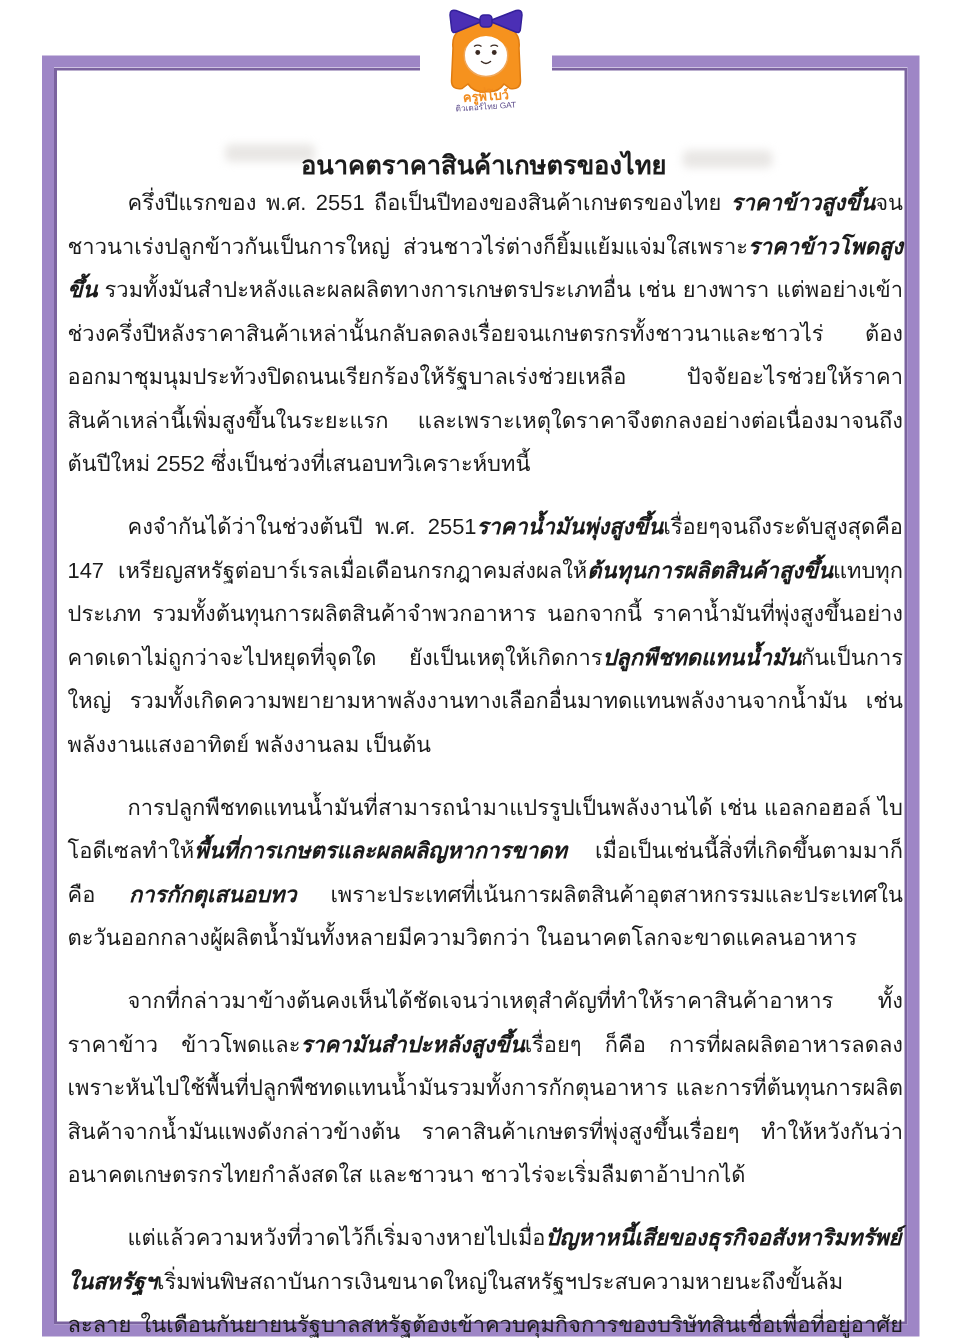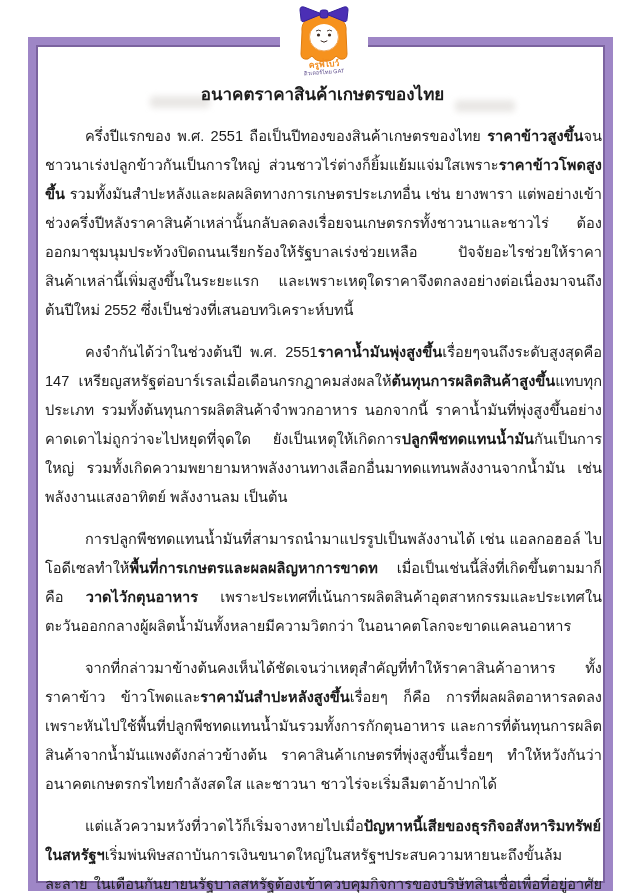--- a/index.html
+++ b/index.html
@@ -31,36 +31,36 @@
     display:block;margin-top:-4px;
     color:#f28c1e;font-size:8.5px;font-weight:bold;line-height:9px;
     transform:rotate(-4deg);
   }
   .logo-text2{
     display:block;
     color:#5b4a8a;font-size:5.5px;line-height:7px;
     transform:rotate(-4deg);
   }
   .title{
-    position:absolute;left:45px;top:80px;width:555px;
+    position:absolute;left:45px;top:96px;width:555px;
     text-align:center;font-weight:bold;font-size:17px;color:#1c1c1c;
     margin:0;
   }
   .smudge{
     position:absolute;background:#e9e7e5;filter:blur(3px);border-radius:4px;
   }
   .smudge.s1{left:150px;top:96px;width:60px;height:12px;}
   .smudge.s2{left:455px;top:100px;width:60px;height:12px;}
   .doc{
     position:absolute;left:45px;top:122px;width:557px;
     font-size:14.6px;line-height:29px;color:#1b1b1b;
     text-align:justify;
   }
   .doc p{margin:0 0 13px 0;text-indent:40px;}
-  .doc .b{font-weight:bold;}
+  .doc .b{font-weight:bold;font-style:italic;}
 </style>
 </head>
 <body>
 
 <div class="frame"></div>
 
 <div class="logo-patch"></div>
 
 <div class="smudge s1"></div>
 <div class="smudge s2"></div>
@@ -88,16 +88,16 @@
   </svg>
   <span class="logo-text1">ครูพี่โบว์</span>
   <span class="logo-text2">ติวเตอร์ไทย GAT</span>
 </div>
 
 <h1 class="title">อนาคตราคาสินค้าเกษตรของไทย</h1>
 
 <div class="doc" id="doc-body">
     <p><span>ครึ่งปีแรกของ พ.ศ. 2551 ถือเป็นปีทองของสินค้าเกษตรของไทย </span><span class="b">ราคาข้าวสูงขึ้น</span><span>จนชาวนาเร่งปลูกข้าวกันเป็นการใหญ่ ส่วนชาวไร่ต่างก็ยิ้มแย้มแจ่มใสเพราะ</span><span class="b">ราคาข้าวโพดสูงขึ้น</span><span> รวมทั้งมันสำปะหลังและผลผลิตทางการเกษตรประเภทอื่น เช่น ยางพารา  แต่พอย่างเข้าช่วงครึ่งปีหลังราคาสินค้าเหล่านั้นกลับลดลงเรื่อยจนเกษตรกรทั้งชาวนาและชาวไร่ ต้องออกมาชุมนุมประท้วงปิดถนนเรียกร้องให้รัฐบาลเร่งช่วยเหลือ ปัจจัยอะไรช่วยให้ราคาสินค้าเหล่านี้เพิ่มสูงขึ้นในระยะแรก และเพราะเหตุใดราคาจึงตกลงอย่างต่อเนื่องมาจนถึงต้นปีใหม่ 2552 ซึ่งเป็นช่วงที่เสนอบทวิเคราะห์บทนี้</span></p>
     <p><span>คงจำกันได้ว่าในช่วงต้นปี พ.ศ. 2551</span><span class="b">ราคาน้ำมันพุ่งสูงขึ้น</span><span>เรื่อยๆจนถึงระดับสูงสุดคือ 147 เหรียญสหรัฐต่อบาร์เรลเมื่อเดือนกรกฎาคมส่งผลให้</span><span class="b">ต้นทุนการผลิตสินค้าสูงขึ้น</span><span>แทบทุกประเภท รวมทั้งต้นทุนการผลิตสินค้าจำพวกอาหาร นอกจากนี้ ราคาน้ำมันที่พุ่งสูงขึ้นอย่างคาดเดาไม่ถูกว่าจะไปหยุดที่จุดใด ยังเป็นเหตุให้เกิดการ</span><span class="b">ปลูกพืชทดแทนน้ำมัน</span><span>กันเป็นการใหญ่ รวมทั้งเกิดความพยายามหาพลังงานทางเลือกอื่นมาทดแทนพลังงานจากน้ำมัน เช่น พลังงานแสงอาทิตย์ พลังงานลม เป็นต้น</span></p>
-    <p><span>การปลูกพืชทดแทนน้ำมันที่สามารถนำมาแปรรูปเป็นพลังงานได้ เช่น แอลกอฮอล์  ไบโอดีเซลทำให้</span><span class="b">พื้นที่การเกษตรและผลผลิญหาการขาดท</span><span> เมื่อเป็นเช่นนี้สิ่งที่เกิดขึ้นตามมาก็คือ </span><span class="b">วาดไวักตุนอาหาร</span><span>  เพราะประเทศที่เน้นการผลิตสินค้าอุตสาหกรรมและประเทศในตะวันออกกลางผู้ผลิตน้ำมันทั้งหลายมีความวิตกว่า ในอนาคตโลกจะขาดแคลนอาหาร</span></p>
+    <p><span>การปลูกพืชทดแทนน้ำมันที่สามารถนำมาแปรรูปเป็นพลังงานได้ เช่น แอลกอฮอล์  ไบโอดีเซลทำให้</span><span class="b">พื้นที่การเกษตรและผลผลิญหาการขาดท</span><span> เมื่อเป็นเช่นนี้สิ่งที่เกิดขึ้นตามมาก็คือ </span><span class="b">การกักตุเสนอบทว</span><span>  เพราะประเทศที่เน้นการผลิตสินค้าอุตสาหกรรมและประเทศในตะวันออกกลางผู้ผลิตน้ำมันทั้งหลายมีความวิตกว่า ในอนาคตโลกจะขาดแคลนอาหาร</span></p>
     <p><span>จากที่กล่าวมาข้างต้นคงเห็นได้ชัดเจนว่าเหตุสำคัญที่ทำให้ราคาสินค้าอาหาร ทั้งราคาข้าว ข้าวโพดและ</span><span class="b">ราคามันสำปะหลังสูงขึ้น</span><span>เรื่อยๆ ก็คือ การที่ผลผลิตอาหารลดลงเพราะหันไปใช้พื้นที่ปลูกพืชทดแทนน้ำมันรวมทั้งการกักตุนอาหาร และการที่ต้นทุนการผลิตสินค้าจากน้ำมันแพงดังกล่าวข้างต้น ราคาสินค้าเกษตรที่พุ่งสูงขึ้นเรื่อยๆ ทำให้หวังกันว่าอนาคตเกษตรกรไทยกำลังสดใส และชาวนา ชาวไร่จะเริ่มลืมตาอ้าปากได้</span></p>
     <p><span>แต่แล้วความหวังที่วาดไว้ก็เริ่มจางหายไปเมื่อ</span><span class="b">ปัญหาหนี้เสียของธุรกิจอสังหาริมทรัพย์ในสหรัฐฯ</span><span>เริ่มพ่นพิษสถาบันการเงินขนาดใหญ่ในสหรัฐฯประสบความหายนะถึงขั้นล้มละลาย ในเดือนกันยายนรัฐบาลสหรัฐต้องเข้าควบคุมกิจการของบริษัทสินเชื่อเพื่อที่อยู่อาศัยรายใหญ่ของสหรัฐ 2 บริษัท คือ Fannie Mae และ Freddie Mac เนื่องจากปัญหาการขาดทุนในตลาดสินเชื่อ การเข้าช่วยเหลือสถาบันการเงินทั้ง 2 แห่งนี้คือสัญญาณของ</span></p>
   </div>
 
 </body></html>

